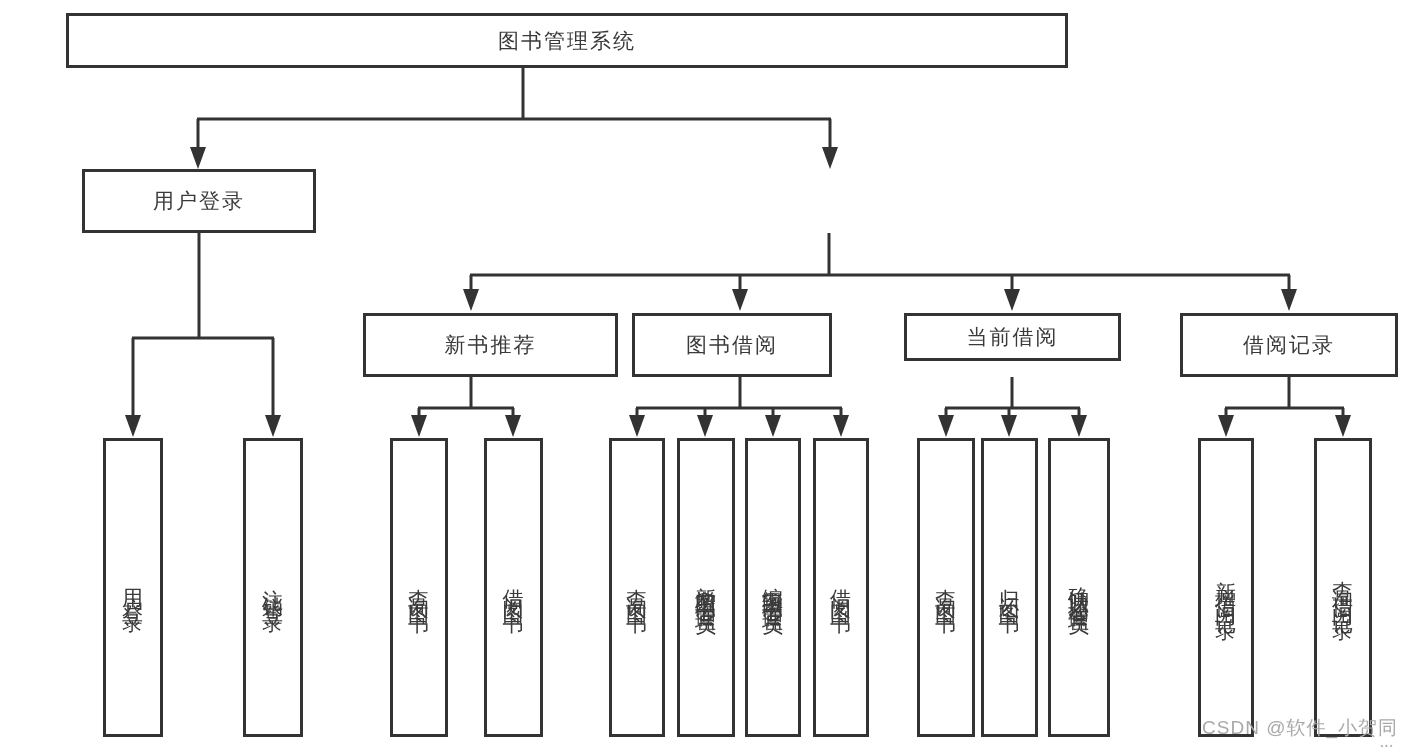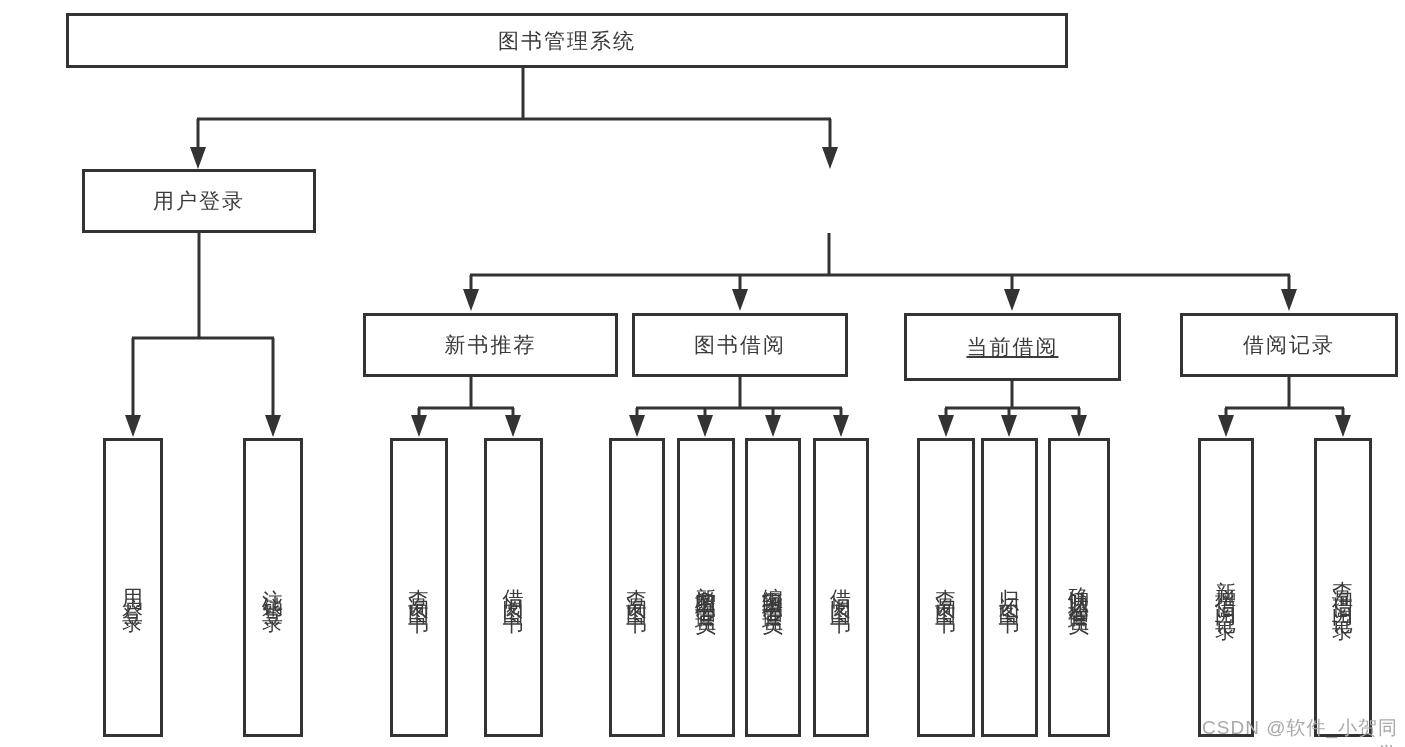--- a/index.html
+++ b/index.html
@@ -126,24 +126,24 @@
     <span>图书管理系统</span>
   </div>
 
   <div class="box" style="left:82px; top:169px; width:234px; height:64px;">
     <span>用户登录</span>
   </div>
 
   <div class="box" style="left:363px; top:313px; width:255px; height:64px;">
     <span>新书推荐</span>
   </div>
-  <div class="box" style="left:632px; top:313px; width:216px; height:64px;text-align:center;">
+  <div class="box" style="left:632px; top:313px; width:200px; height:64px;text-align:center;">
     <span>图书借阅</span>
   </div>
-  <div class="box" style="left:904px; top:313px; width:217px; height:68px;text-decoration:underline;">
+  <div class="box" style="left:904px; top:313px; width:217px; height:48px;">
     <span>当前借阅</span>
   </div>
   <div class="box" style="left:1180px; top:313px; width:218px; height:64px;">
     <span>借阅记录</span>
   </div>
 
   <div class="box leaf" style="left:103px; top:438px; width:60px; height:299px;">
     <span class="vtext">用户登录</span>
   </div>
   <div class="box leaf" style="left:243px; top:438px; width:60px; height:299px;">

